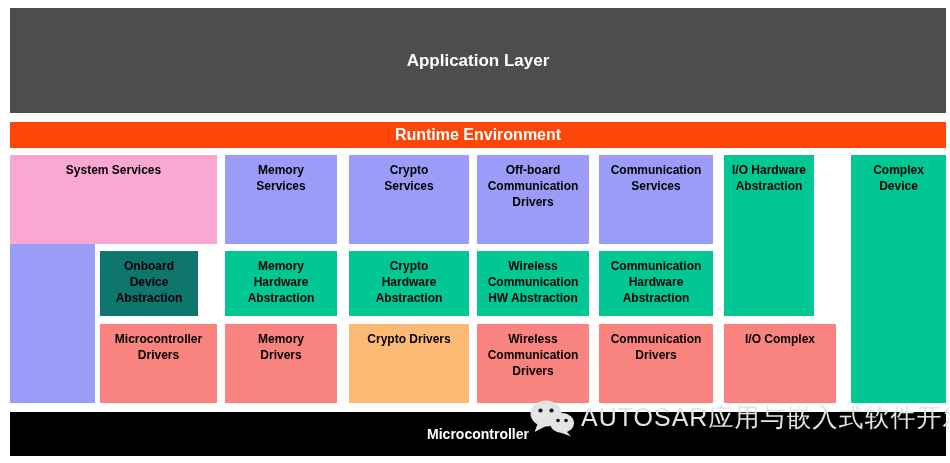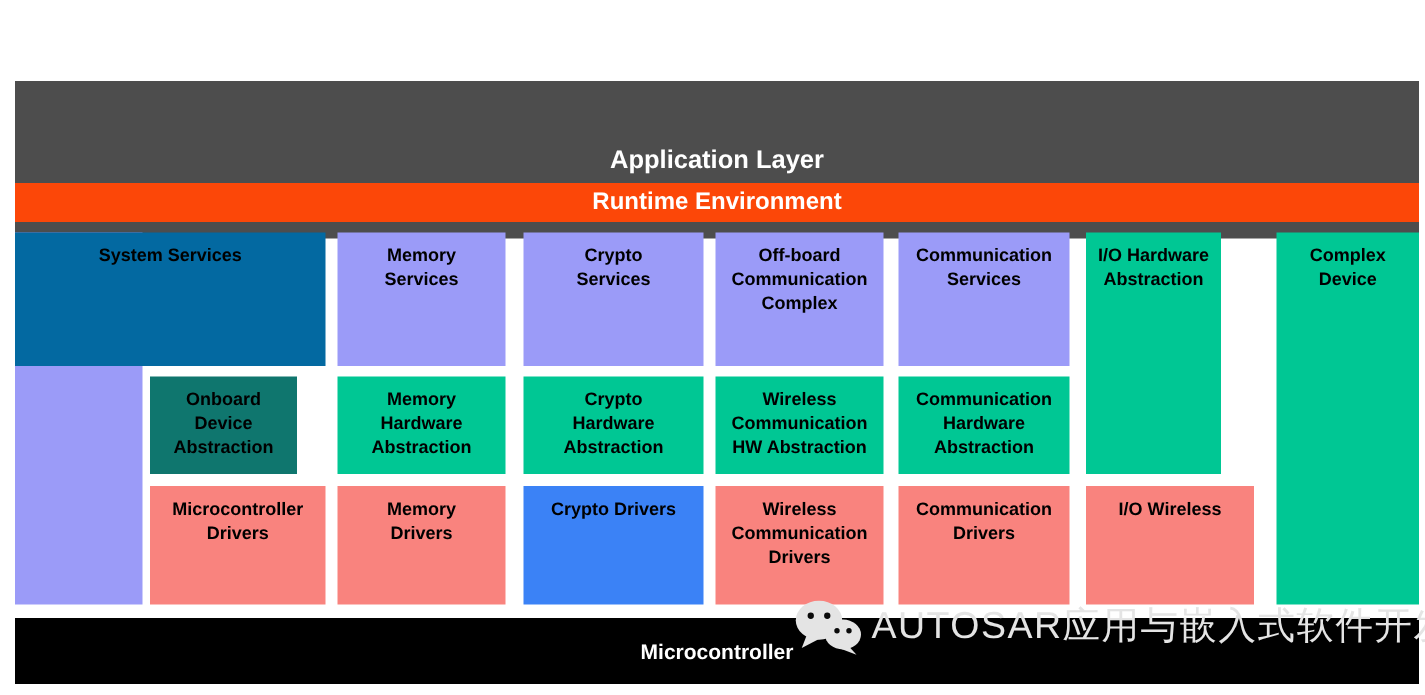--- a/index.html
+++ b/index.html
@@ -13,21 +13,21 @@
   }
   .bar {
     position: absolute;
     display: flex;
     align-items: center;
     justify-content: center;
     color: #ffffff;
     font-weight: bold;
     box-sizing: border-box;
   }
-  .bar.app  { font-size: 17px; margin-top: 46px; }
+  .bar.app  { font-size: 17px; }
   .bar.rte  { font-size: 16px; }
   .bar.mcu  { font-size: 14px; }
   .box {
     position: absolute;
     box-sizing: border-box;
     display: flex;
     justify-content: center;
     align-items: flex-start;
     padding-top: 7px;
     text-align: center;
@@ -61,38 +61,38 @@
   <div class="bar app" style="left: 10px; top: 8px; width: 936px; height: 105px; background: rgb(77, 77, 77);">
     <span>Application Layer</span>
   </div>
 
   <div class="bar rte" style="left: 10px; top: 122px; width: 936px; height: 26px; background: rgb(252, 71, 8);">
     <span>Runtime Environment</span>
   </div>
 
   <div class="rect" style="left: 10px; top: 155px; width: 85px; height: 248px; background: rgb(155, 155, 248);"></div>
 
-  <div class="box" style="left: 10px; top: 155px; width: 207px; height: 89px; background: #0369a1;">
+  <div class="box" style="left: 10px; top: 155px; width: 207px; height: 89px; background: #f9a8d4;">
     <span class="lbl">System Services</span>
   </div>
 
   <div class="box" style="left: 225px; top: 155px; width: 112px; height: 89px; background: rgb(155, 155, 248);">
     <span class="lbl">Memory
 Services</span>
   </div>
 
   <div class="box" style="left: 349px; top: 155px; width: 120px; height: 89px; background: rgb(155, 155, 248);">
     <span class="lbl">Crypto
 Services</span>
   </div>
 
   <div class="box" style="left: 477px; top: 155px; width: 112px; height: 89px; background: rgb(155, 155, 248);">
     <span class="lbl">Off-board
 Communication
-Complex</span>
+Drivers</span>
   </div>
 
   <div class="box" style="left: 599px; top: 155px; width: 114px; height: 89px; background: rgb(155, 155, 248);">
     <span class="lbl">Communication
 Services</span>
   </div>
 
   <div class="box" style="left: 724px; top: 155px; width: 90px; height: 161px; background: rgb(0, 199, 148);">
     <span class="lbl">I/O Hardware
 Abstraction</span>
@@ -136,37 +136,37 @@
   <div class="box" style="left: 100px; top: 324px; width: 117px; height: 79px; background: rgb(249, 131, 126);">
     <span class="lbl">Microcontroller
 Drivers</span>
   </div>
 
   <div class="box" style="left: 225px; top: 324px; width: 112px; height: 79px; background: rgb(249, 131, 126);">
     <span class="lbl">Memory
 Drivers</span>
   </div>
 
-  <div class="box" style="left: 349px; top: 324px; width: 120px; height: 79px; background: #3b82f6;">
+  <div class="box" style="left: 349px; top: 324px; width: 120px; height: 79px; background: #fdba74;">
     <span class="lbl">Crypto Drivers</span>
   </div>
 
   <div class="box" style="left: 477px; top: 324px; width: 112px; height: 79px; background: rgb(249, 131, 126);">
     <span class="lbl">Wireless
 Communication
 Drivers</span>
   </div>
 
   <div class="box" style="left: 599px; top: 324px; width: 114px; height: 79px; background: rgb(249, 131, 126);">
     <span class="lbl">Communication
 Drivers</span>
   </div>
 
   <div class="box" style="left: 724px; top: 324px; width: 112px; height: 79px; background: rgb(249, 131, 126);">
-    <span class="lbl">I/O Wireless</span>
+    <span class="lbl">I/O Complex</span>
   </div>
 
   <div class="bar mcu" style="left: 10px; top: 412px; width: 936px; height: 44px; background: rgb(0, 0, 0);">
     <span>Microcontroller</span>
   </div>
 
   <div id="watermark" style="color: rgb(228, 228, 228);">
     <svg width="46" height="38" viewBox="0 0 46 38">
       <g fill="currentColor">
         <ellipse cx="17" cy="14.5" rx="15.5" ry="13"></ellipse>

